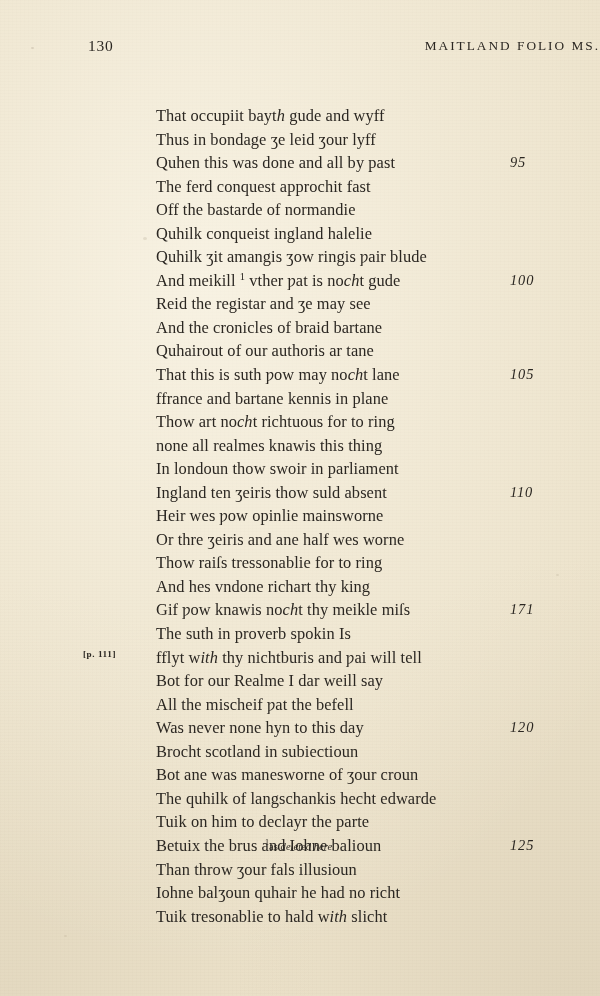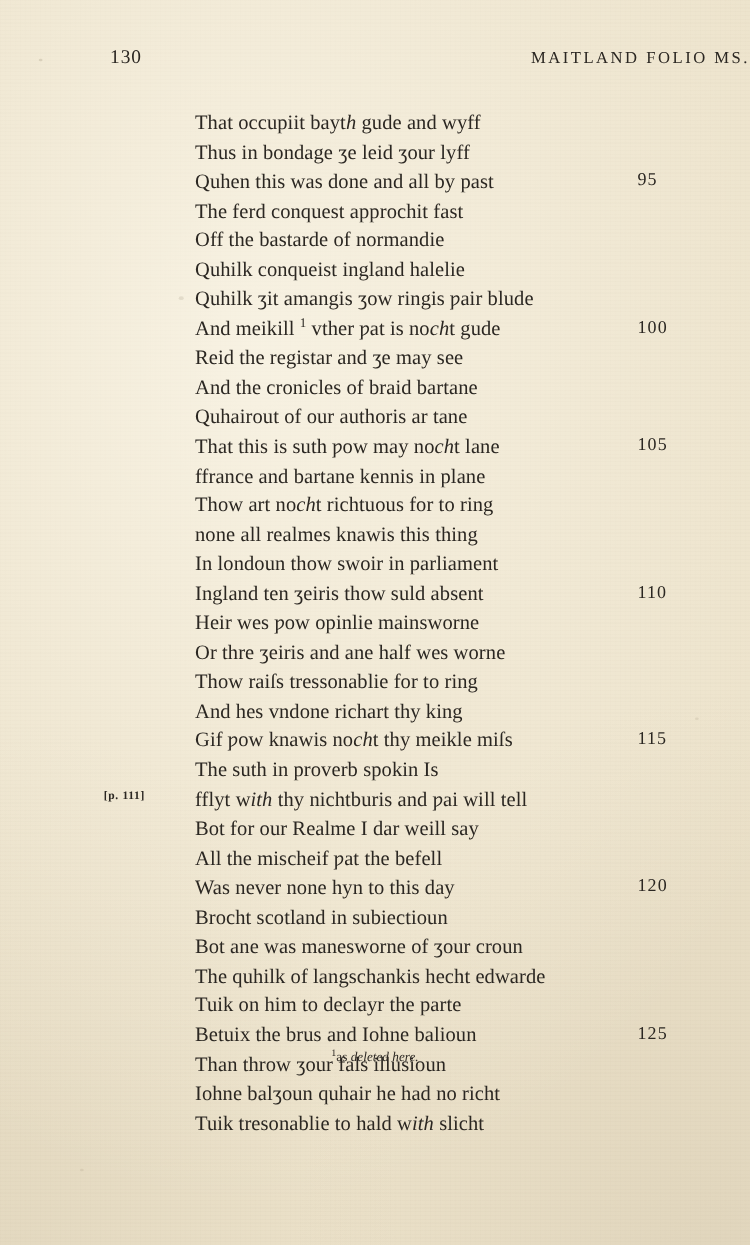--- a/index.html
+++ b/index.html
@@ -51,21 +51,21 @@
     text-align: right;
     font-size: 13.3px;
     letter-spacing: 2.0px;
     color: #2b2722;
     white-space: nowrap;
   }
 
   
   .verse {
     position: absolute;
-    top: 86px;
+    top: 104px;
     left: 0;
     width: 600px;
     text-align: right;
   }
   .verse-line {
     position: relative;
     height: 23.55px;
     line-height: 23.55px;
     white-space: nowrap;
   }
@@ -77,20 +77,21 @@
     letter-spacing: 0.08px;
     color: #2b2722;
   }
   .line-number {
     position: absolute;
     left: 510px;
     top: 0;
     font-size: 14.4px;
     letter-spacing: 0.9px;
     color: #2b2722;
+    font-style: italic;
   }
   .margin-note {
     position: absolute;
     left: 83px;
     top: 1px;
     font-size: 9.2px;
     font-weight: bold;
     letter-spacing: 0.55px;
     color: #2b2722;
     margin-top: 44px;
@@ -209,21 +210,21 @@
       </div>
       <div class="verse-line">
         <span class="line-text">Thow raiſs tressonablie for to ring</span>
       </div>
       <div class="verse-line">
         <span class="line-text">And hes vndone richart thy king</span>
       </div>
       <div class="verse-line">
         <span class="margin-note">[p. 111]</span>
         <span class="line-text">Gif ƿow knawis no<span class="it">ch</span>t thy meikle miſs</span>
-        <span class="line-number">115</span>
+        <span class="line-number">171</span>
       </div>
       <div class="verse-line">
         <span class="line-text">The suth in proverb spokin Is</span>
       </div>
       <div class="verse-line">
         <span class="line-text">fflyt w<span class="it">ith</span> thy nichtburis and ƿai will tell</span>
       </div>
       <div class="verse-line">
         <span class="line-text">Bot for our Realme I dar weill say</span>
       </div>

